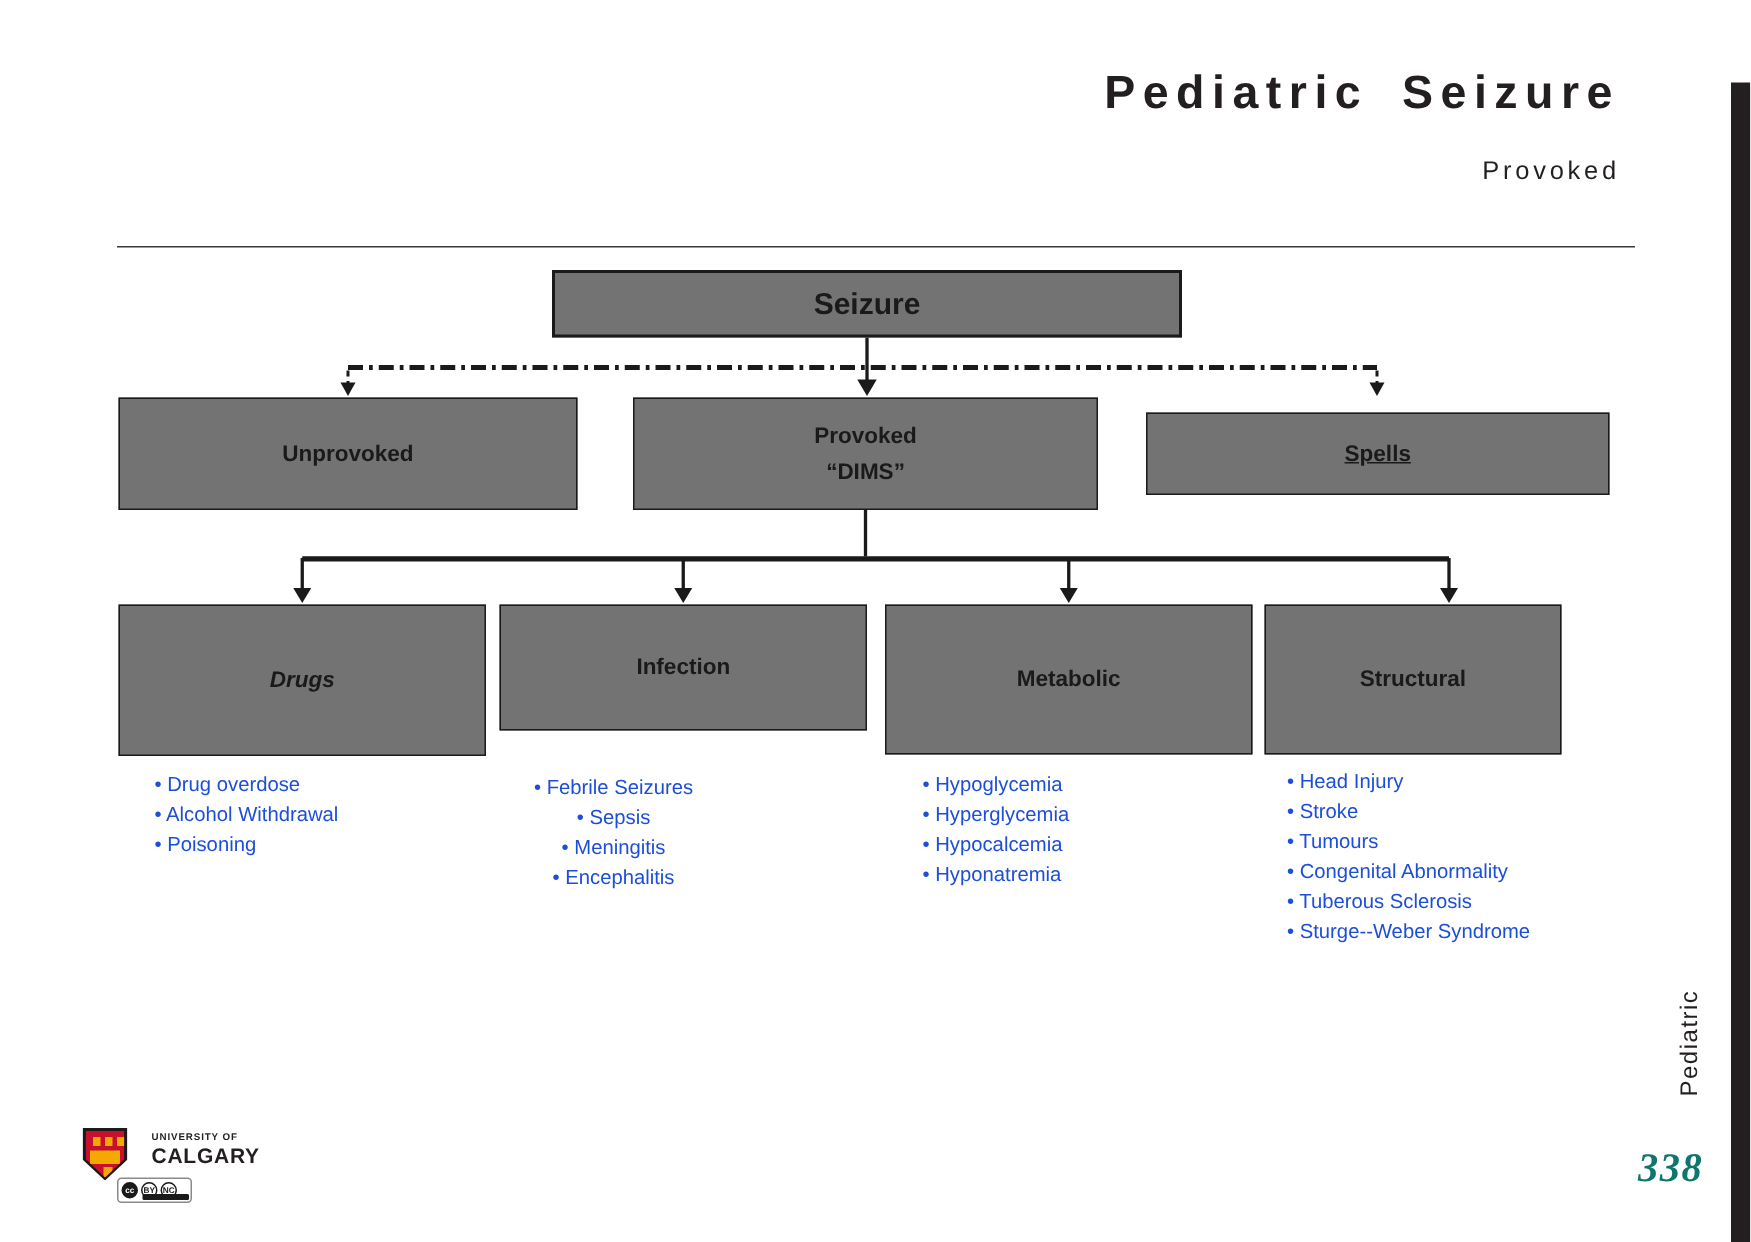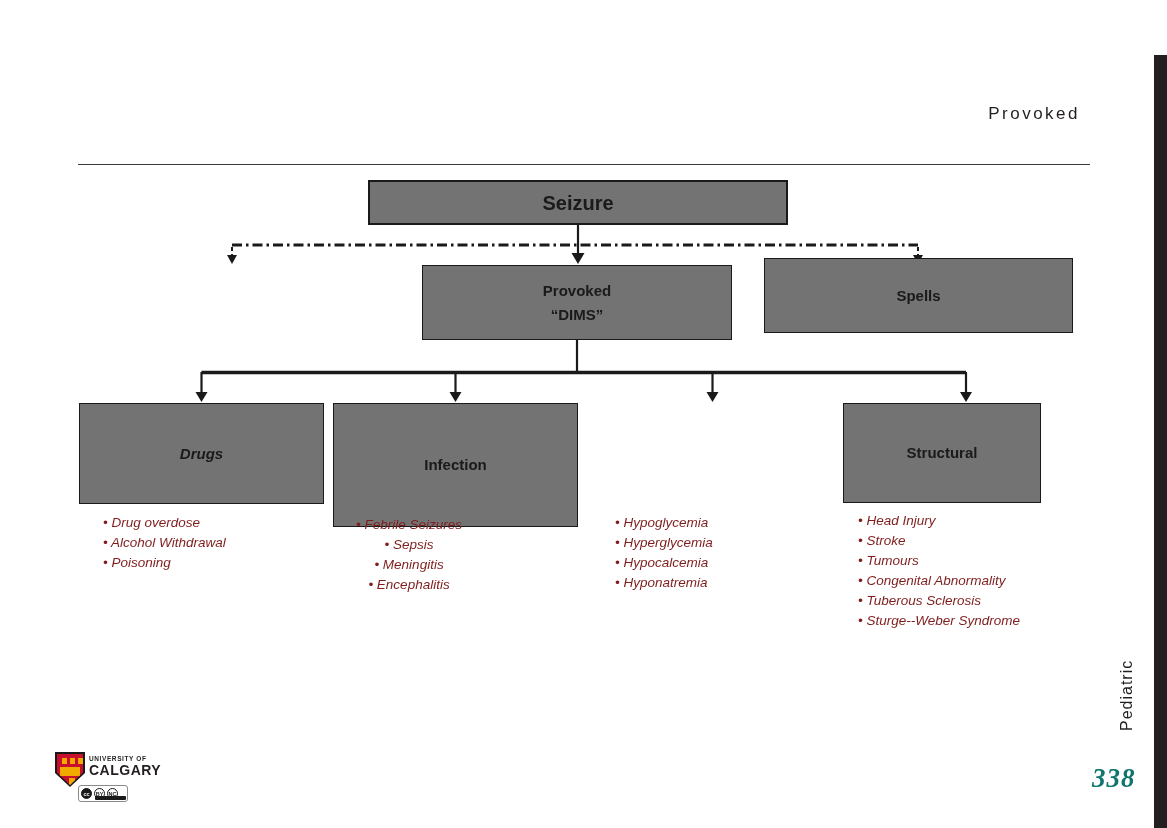--- a/index.html
+++ b/index.html
@@ -37,29 +37,29 @@
     font-size:15px;font-weight:600;color:#1a1a1a;
     box-sizing:border-box;
     line-height:24px;
   }
   .root-box{
     left:368px;top:180px;width:420px;height:45px;
     border-width:2px;font-size:20px;font-weight:700;
   }
   .box-unprovoked{left:79px;top:265px;width:306px;height:75px;}
   .box-provoked{left:422px;top:265px;width:310px;height:75px;}
-  .box-spells{left:764px;top:258px;width:309px;height:75px;}
+  .box-spells{left:764px;top:275px;width:309px;height:55px;text-decoration:underline;}
   .box-drugs{left:79px;top:403px;width:245px;height:101px;font-style:italic;}
-  .box-infection{left:333px;top:403px;width:245px;height:124px;}
+  .box-infection{left:333px;top:403px;width:245px;height:84px;}
   .box-metabolic{left:590px;top:403px;width:245px;height:100px;}
   .box-structural{left:843px;top:403px;width:198px;height:100px;}
   
   .fc-list{
     position:absolute;margin:0;padding:0;list-style:none;
-    font-size:13.5px;font-weight:400;color:#7f1d1d;line-height:20px;font-style:italic;
+    font-size:13.5px;font-weight:400;color:#1d4ed8;line-height:20px;
   }
   .fc-list li::before{content:"• ";}
   .list-drugs{left:103px;top:513px;}
   .list-infection{left:356px;top:515px;text-align:center;}
   .list-metabolic{left:615px;top:513px;}
   .list-structural{left:858px;top:511px;}
   
   .connectors{position:absolute;left:0;top:0;width:1167px;height:828px;}
   
   .side-bar{
@@ -81,21 +81,21 @@
   
   .logo{position:absolute;left:55px;top:752px;display:flex;align-items:flex-start;}
   .crest{position:relative;width:30px;height:35px;background:#1a1a1a;
     clip-path:polygon(0 0,100% 0,100% 60%,50% 100%,0 60%);}
   .crest-inner{position:absolute;left:2px;top:2px;right:2px;bottom:2px;background:#c8102e;
     clip-path:polygon(0 0,100% 0,100% 60%,50% 100%,0 60%);}
   .crest-band{position:absolute;left:3px;right:3px;top:13px;height:9px;background:#f2a900;}
   .crest-dot{position:absolute;top:4px;width:5px;height:6px;background:#f2a900;}
   .crest-dot.d1{left:5px;} .crest-dot.d2{left:13px;} .crest-dot.d3{left:21px;}
   .crest-tip{position:absolute;left:12px;top:24px;width:6px;height:7px;background:#f2a900;}
-  .wordmark{margin-left:4px;display:flex;flex-direction:column;}
+  .wordmark{margin-left:16px;display:flex;flex-direction:column;}
   .wordmark-top{font-size:6.5px;font-weight:700;letter-spacing:0.6px;color:#231f20;line-height:8px;margin-top:3px;}
   .wordmark-main{font-size:14px;font-weight:800;letter-spacing:0.5px;color:#231f20;line-height:15px;}
   
   .cc-badge{
     position:absolute;left:78px;top:785px;width:50px;height:17px;
     background:#ffffff;border:1px solid #8a8a8a;border-radius:3px;
     display:flex;align-items:center;box-sizing:border-box;padding:0 2px;gap:2px;
   }
   .cc-circle{
     width:11px;height:11px;border-radius:50%;
@@ -107,20 +107,21 @@
   .cc-circle.lead{background:#1a1a1a;color:#fff;}
   .cc-strip{
     position:absolute;right:1px;bottom:1px;width:31px;height:4px;background:#1a1a1a;border-radius:1px;
   }
 </style>
 </head>
 <body>
 
 <div class="page">
 
+  <div class="title">Pediatric Seizure</div>
   <div class="subtitle">Provoked</div>
   <div class="header-rule"></div>
 
   <svg class="connectors" viewBox="0 0 1167 828" xmlns="http://www.w3.org/2000/svg">
 
     <line x1="578" y1="225" x2="578" y2="254" stroke="#1a1a1a" stroke-width="2.2"></line>
     <polygon points="571.5,253 584.5,253 578,264" fill="#1a1a1a"></polygon>
 
     <line x1="232" y1="245" x2="918" y2="245" stroke="#1a1a1a" stroke-width="3.2" stroke-dasharray="10 4 2.5 4"></line>
 
@@ -140,33 +141,39 @@
     <line x1="712.5" y1="372" x2="712.5" y2="393" stroke="#1a1a1a" stroke-width="2.2"></line>
     <polygon points="706.5,392 718.5,392 712.5,402" fill="#1a1a1a"></polygon>
     <line x1="966" y1="372" x2="966" y2="393" stroke="#1a1a1a" stroke-width="2.2"></line>
     <polygon points="960,392 972,392 966,402" fill="#1a1a1a"></polygon>
   </svg>
 
   <div class="fc-box root-box">
     <span>Seizure</span>
   </div>
 
+  <div class="fc-box box-unprovoked">
+    <span>Unprovoked</span>
+  </div>
   <div class="fc-box box-provoked">
     <span>Provoked</span>
     <span>“DIMS”</span>
   </div>
   <div class="fc-box box-spells">
     <span>Spells</span>
   </div>
 
   <div class="fc-box box-drugs">
     <span>Drugs</span>
   </div>
   <div class="fc-box box-infection">
     <span>Infection</span>
+  </div>
+  <div class="fc-box box-metabolic">
+    <span>Metabolic</span>
   </div>
   <div class="fc-box box-structural">
     <span>Structural</span>
   </div>
 
   <ul class="fc-list list-drugs">
       <li>Drug overdose</li>
       <li>Alcohol Withdrawal</li>
       <li>Poisoning</li>
     </ul>

